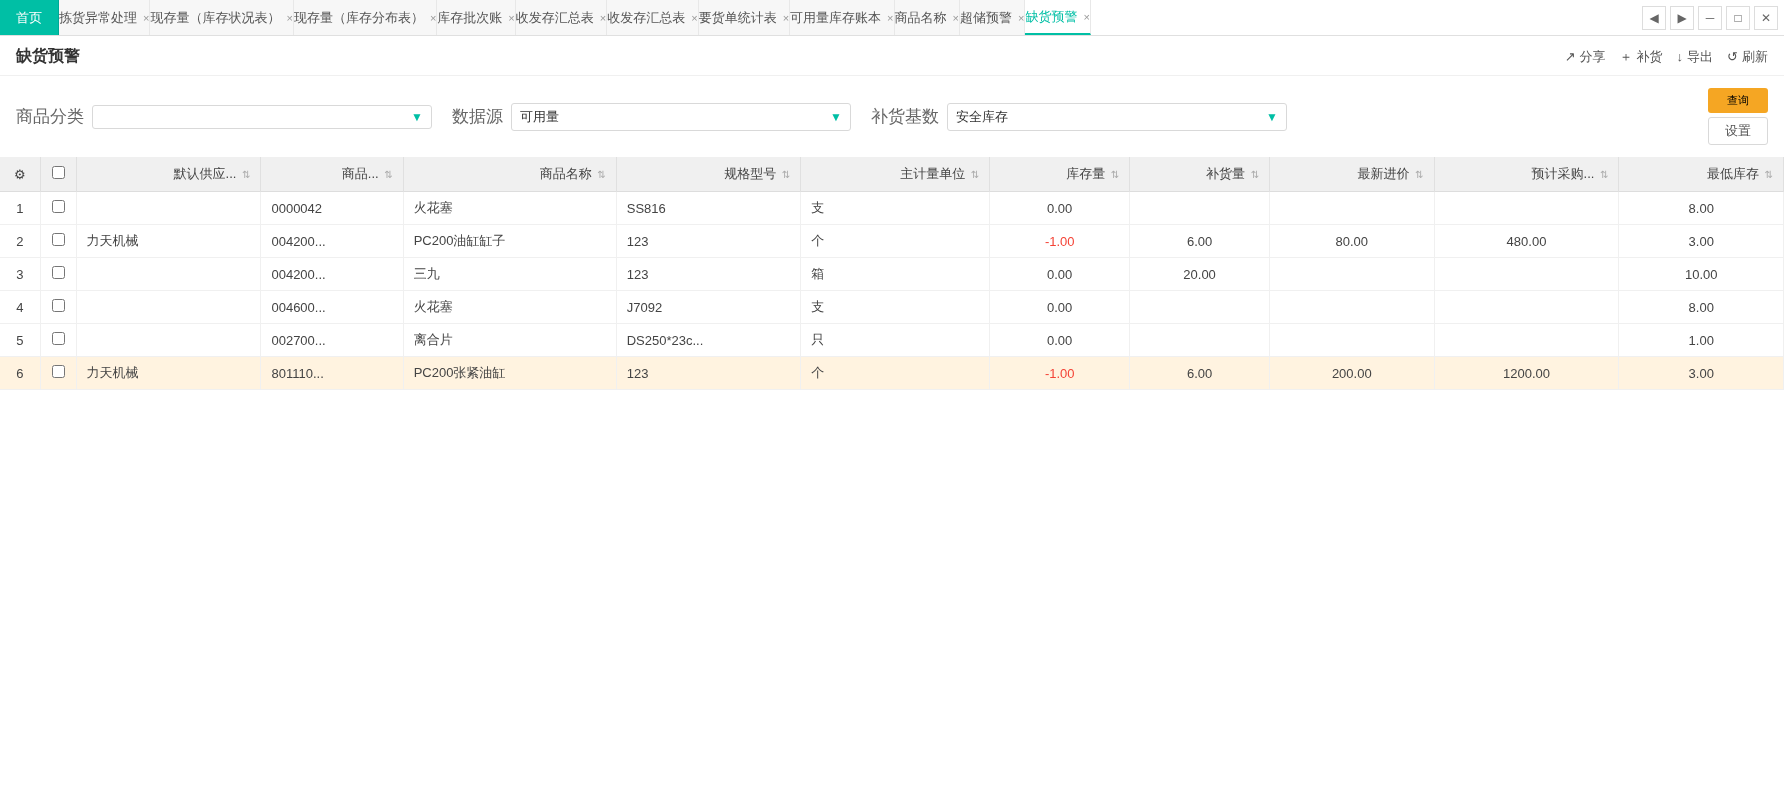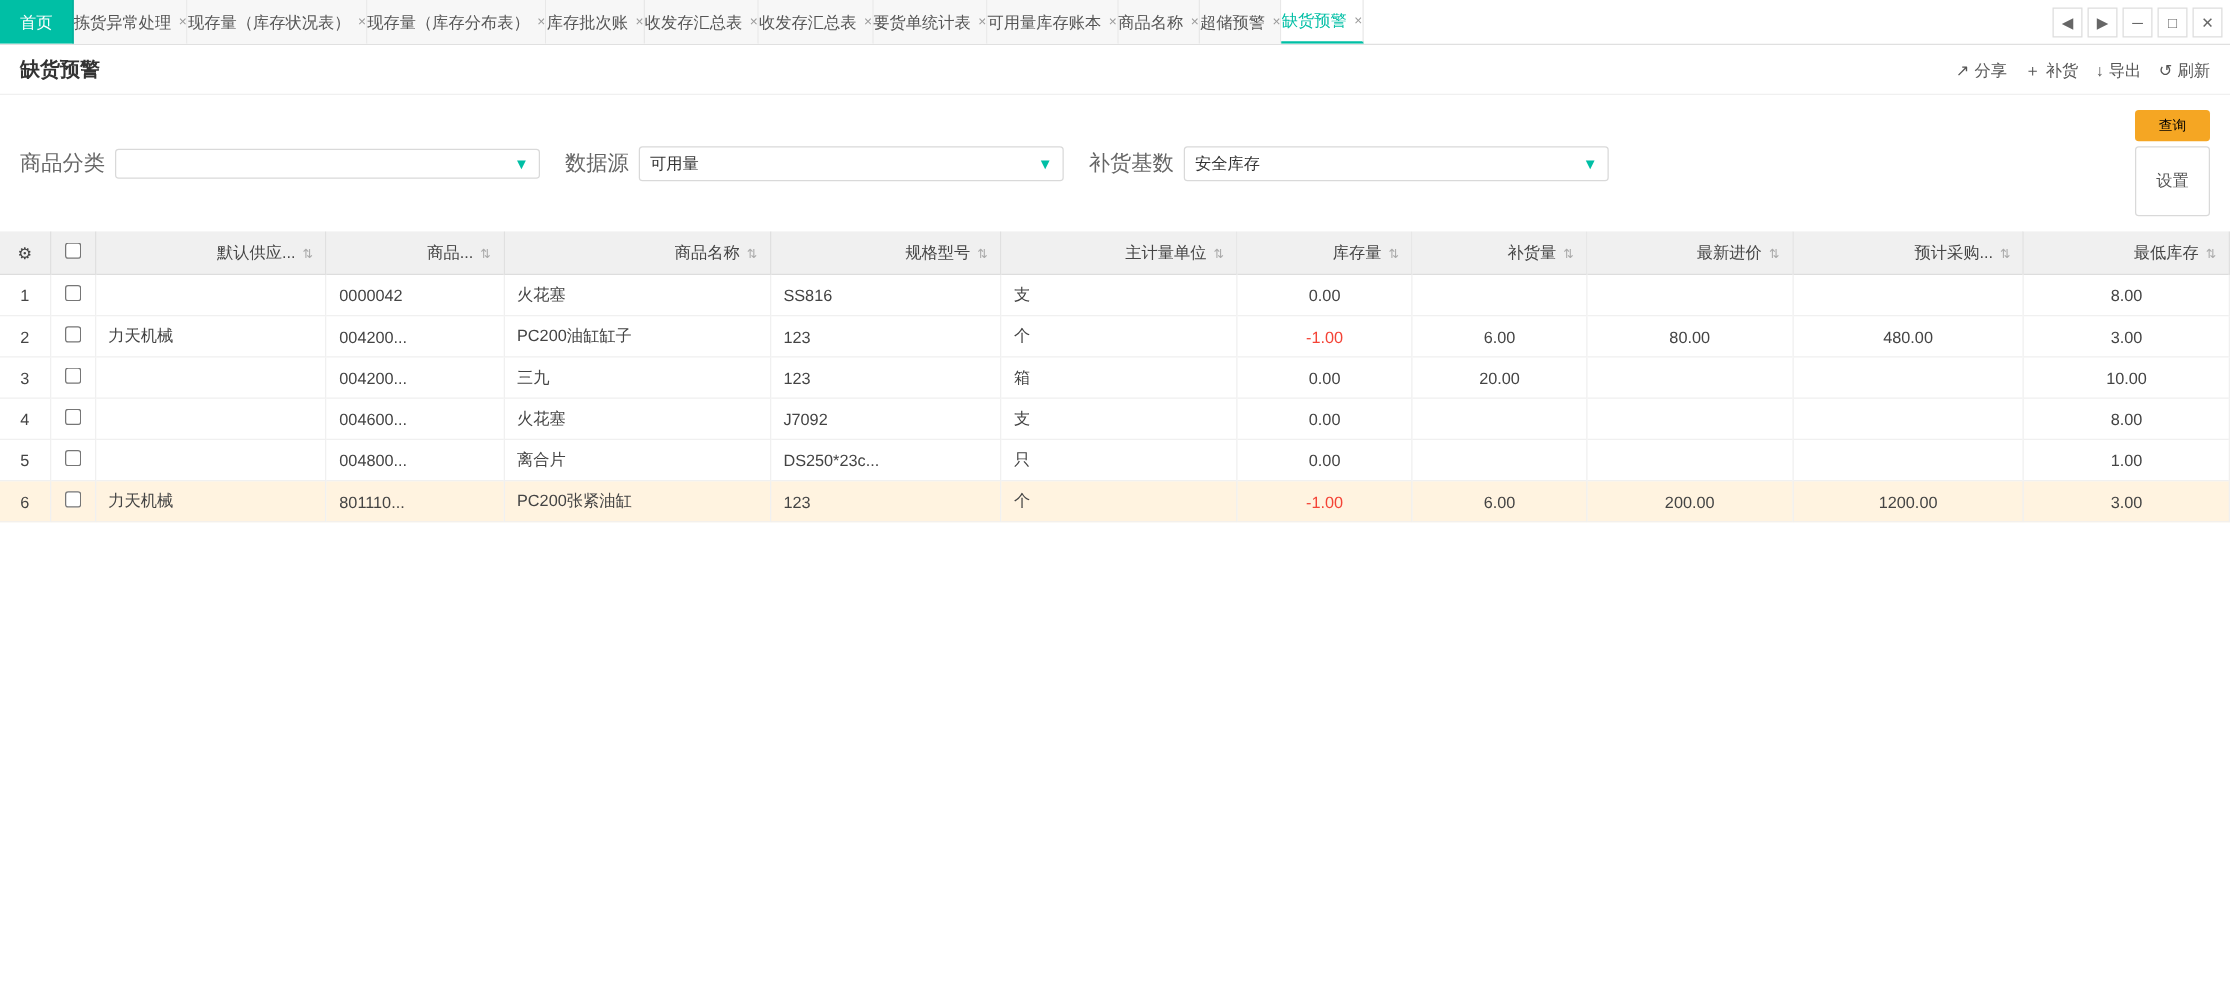--- a/index.html
+++ b/index.html
@@ -151,21 +151,21 @@
       padding: 5px 0;
       border-radius: 3px;
       cursor: pointer;
       font-size: 11px;
       min-width: 60px;
     }
     .btn-setting {
       background: #fff;
       color: #555;
       border: 1px solid #d9d9d9;
-      padding: 18px 16px;
+      padding: 4px 16px;
       border-radius: 3px;
       cursor: pointer;
       font-size: 13px;
       min-width: 60px;
     }
 
     
     .table-container {
       padding: 0 0;
       overflow-x: auto;
@@ -439,21 +439,21 @@
             <td class="td-right">0.00</td>
             <td class="td-right"></td>
             <td class="td-right"></td>
             <td class="td-right"></td>
             <td class="td-right">8.00</td>
           </tr>
           <tr>
             <td class="td-center">5</td>
             <td class="td-center"><input type="checkbox" style=""></td>
             <td></td>
-            <td>004800...</td>
+            <td>002700...</td>
             <td>离合片</td>
             <td>DS250*23c...</td>
             <td>只</td>
             <td class="td-right">0.00</td>
             <td class="td-right"></td>
             <td class="td-right"></td>
             <td class="td-right"></td>
             <td class="td-right">1.00</td>
           </tr>
           <tr class="highlighted">

